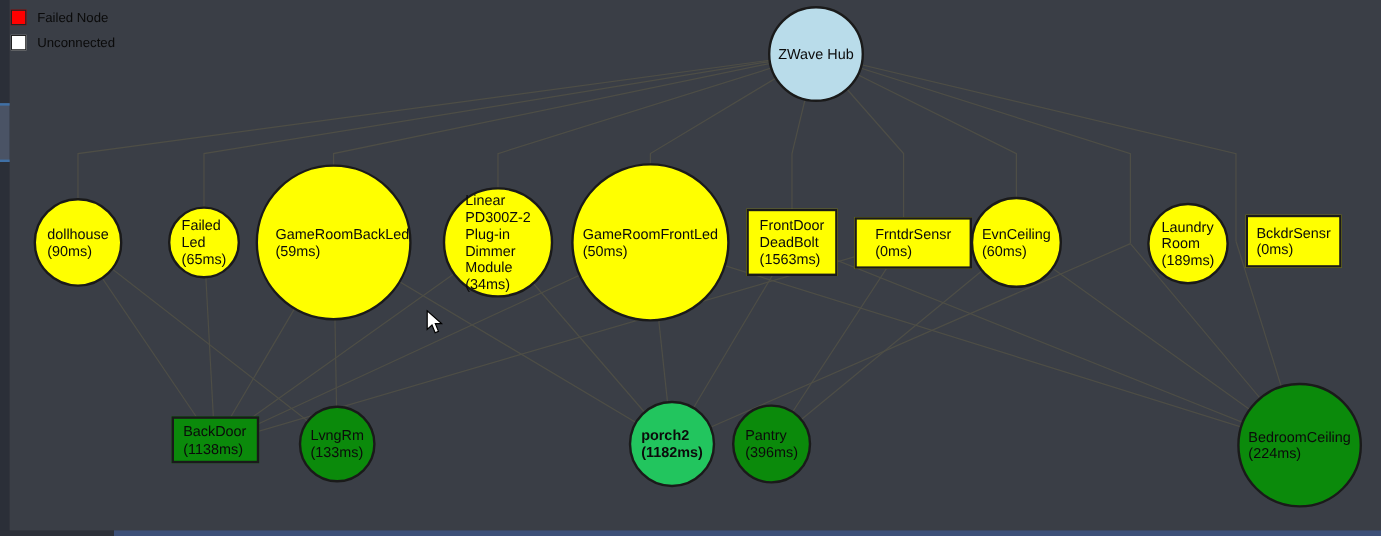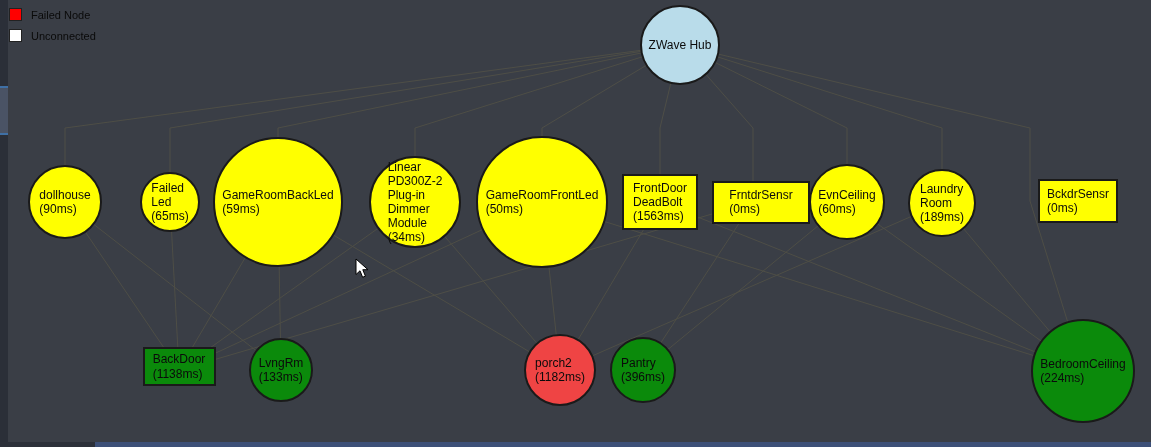--- a/index.html
+++ b/index.html
@@ -101,21 +101,21 @@
       </div>
       <div class="node circle ok" style="left: 28px; top: 165px; width: 74px; height: 74px; background: rgb(255, 255, 0); border-color: rgb(26, 26, 26);">
         <span class="node-label">dollhouse
 (90ms)</span>
       </div>
       <div class="node circle ok" style="left: 140px; top: 172px; width: 60px; height: 60px; background: rgb(255, 255, 0); border-color: rgb(26, 26, 26);">
         <span class="node-label">Failed
 Led
 (65ms)</span>
       </div>
-      <div class="node circle ok" style="left: 213px; top: 137px; width: 130px; height: 130px; background: rgb(255, 255, 0); border-color: rgb(26, 26, 26);">
+      <div class="node circle ok" style="left: 213px; top: 137px; width: 130px; height: 130px; background: rgb(255, 255, 0); border-color: rgb(26, 26, 26); justify-content: flex-end;">
         <span class="node-label">GameRoomBackLed
 (59ms)</span>
       </div>
       <div class="node circle ok" style="left: 369px; top: 156px; width: 92px; height: 92px; background: rgb(255, 255, 0); border-color: rgb(26, 26, 26);">
         <span class="node-label">Linear
 PD300Z-2
 Plug-in
 Dimmer
 Module
 (34ms)</span>
@@ -130,38 +130,38 @@
 (1563ms)</span>
       </div>
       <div class="node rect ok" style="left: 712px; top: 180.5px; width: 98px; height: 43px; background: rgb(255, 255, 0); border-color: rgb(26, 26, 26);">
         <span class="node-label">FrntdrSensr
 (0ms)</span>
       </div>
       <div class="node circle ok" style="left: 809px; top: 164px; width: 76px; height: 76px; background: rgb(255, 255, 0); border-color: rgb(26, 26, 26); align-items: center;">
         <span class="node-label">EvnCeiling
 (60ms)</span>
       </div>
-      <div class="node circle ok" style="left: 908px; top: 169px; width: 68px; height: 68px; background: rgb(255, 255, 0); border-color: rgb(26, 26, 26); align-items: center;">
+      <div class="node circle ok" style="left: 956px; top: 169px; width: 68px; height: 68px; background: rgb(255, 255, 0); border-color: rgb(26, 26, 26); align-items: center;">
         <span class="node-label">Laundry
 Room
 (189ms)</span>
       </div>
       <div class="node rect ok" style="left: 990px; top: 179px; width: 80px; height: 44px; background: rgb(255, 255, 0); border-color: rgb(26, 26, 26); margin-left: 48px;">
         <span class="node-label">BckdrSensr
 (0ms)</span>
       </div>
       <div class="node rect good" style="left: 142.5px; top: 347px; width: 73px; height: 39px; background: rgb(11, 138, 11); border-color: rgb(26, 26, 26);">
         <span class="node-label">BackDoor
 (1138ms)</span>
       </div>
       <div class="node circle good" style="left: 249px; top: 338px; width: 64px; height: 64px; background: rgb(11, 138, 11); border-color: rgb(26, 26, 26);">
         <span class="node-label">LvngRm
 (133ms)</span>
       </div>
-      <div class="node circle good" style="left: 524px; top: 334px; width: 72px; height: 72px; background: #ef4444; border-color: rgb(26, 26, 26);">
+      <div class="node circle good" style="left: 524px; top: 334px; width: 72px; height: 72px; background: #22c55e; border-color: rgb(26, 26, 26); font-weight: bold;">
         <span class="node-label">porch2
 (1182ms)</span>
       </div>
       <div class="node circle good" style="left: 610px; top: 337px; width: 66px; height: 66px; background: rgb(11, 138, 11); border-color: rgb(26, 26, 26);">
         <span class="node-label">Pantry
 (396ms)</span>
       </div>
       <div class="node circle good" style="left: 1031px; top: 319px; width: 104px; height: 104px; background: rgb(11, 138, 11); border-color: rgb(26, 26, 26);">
         <span class="node-label">BedroomCeiling
 (224ms)</span>

